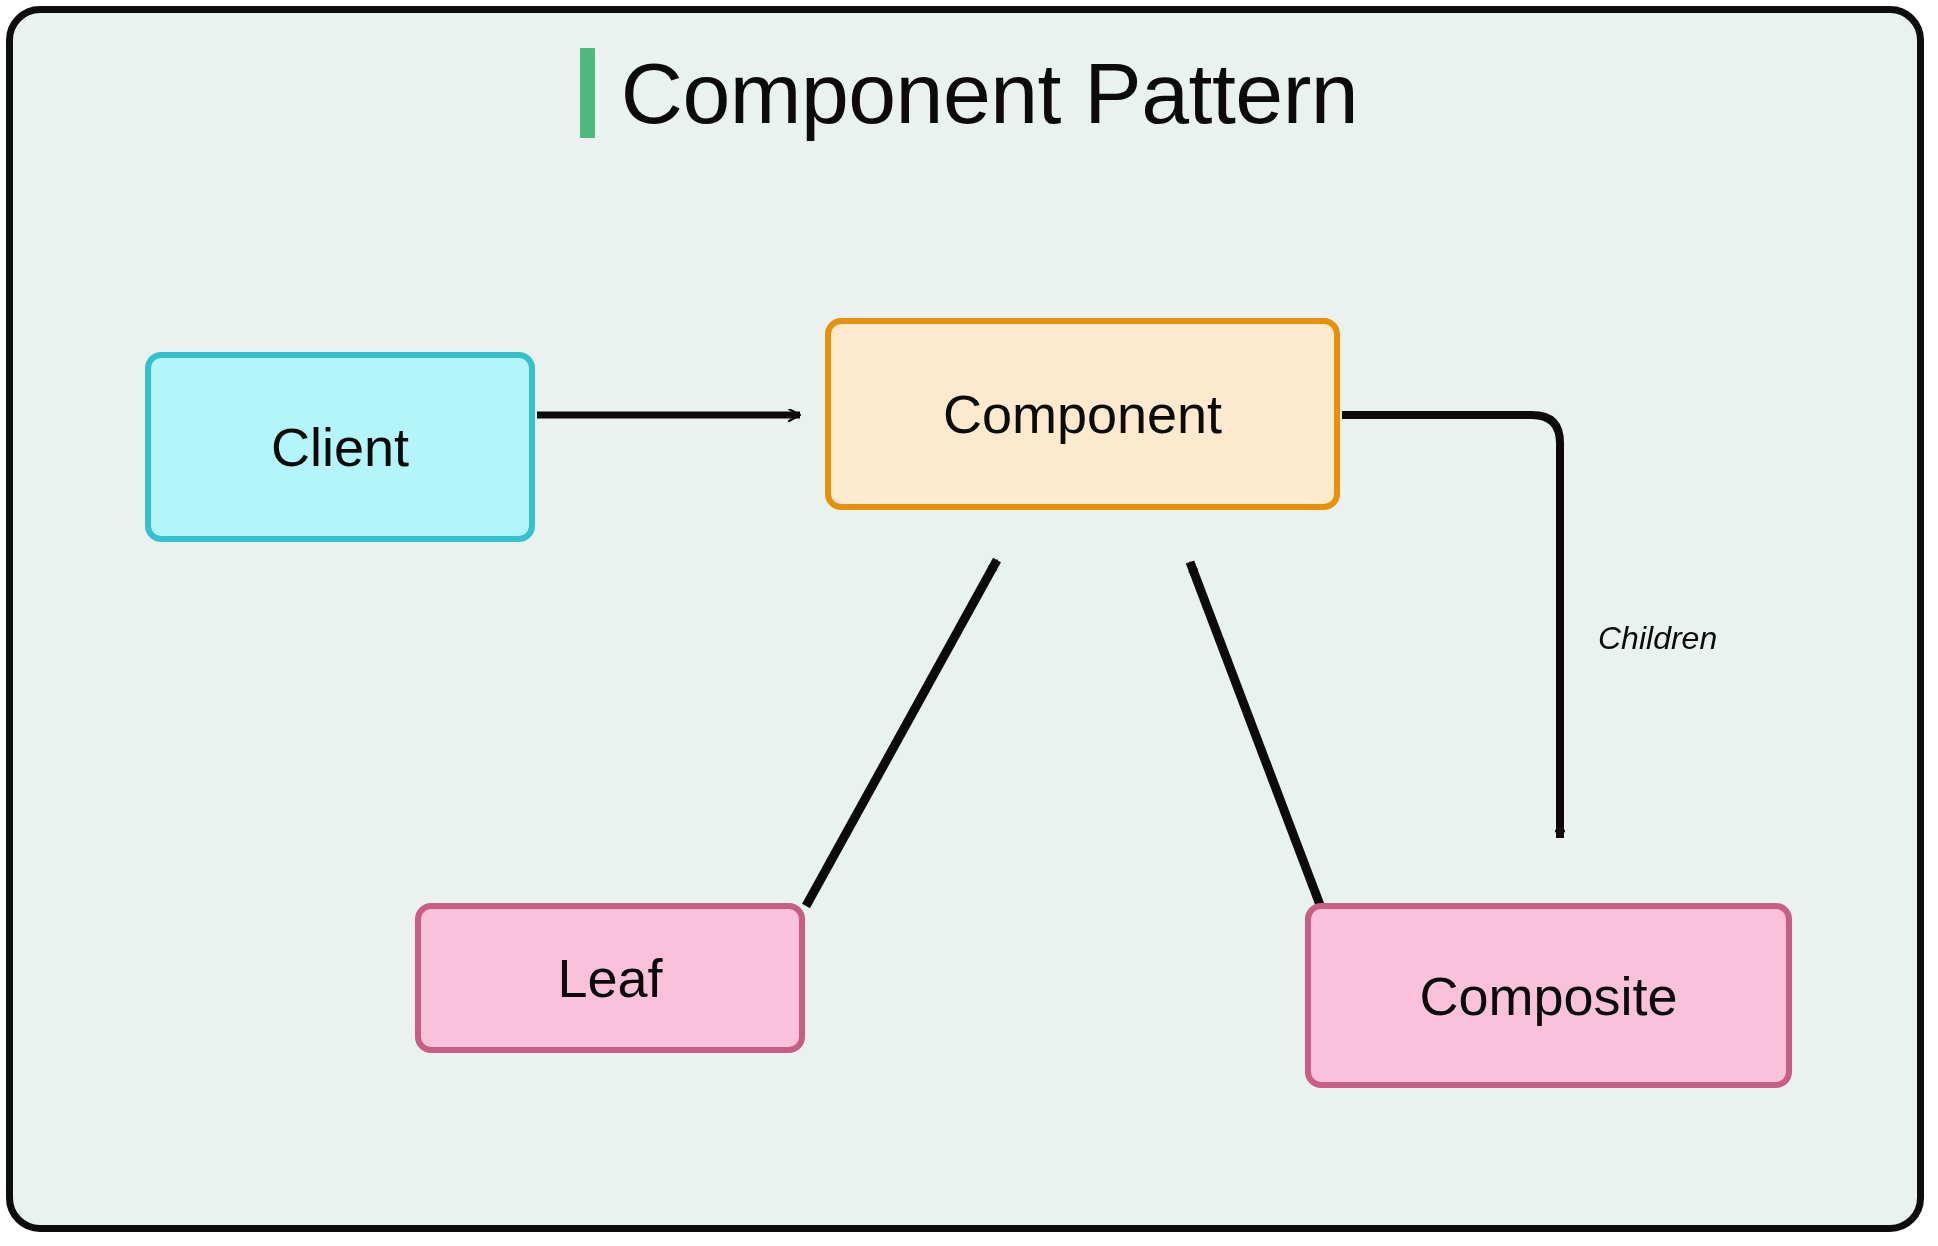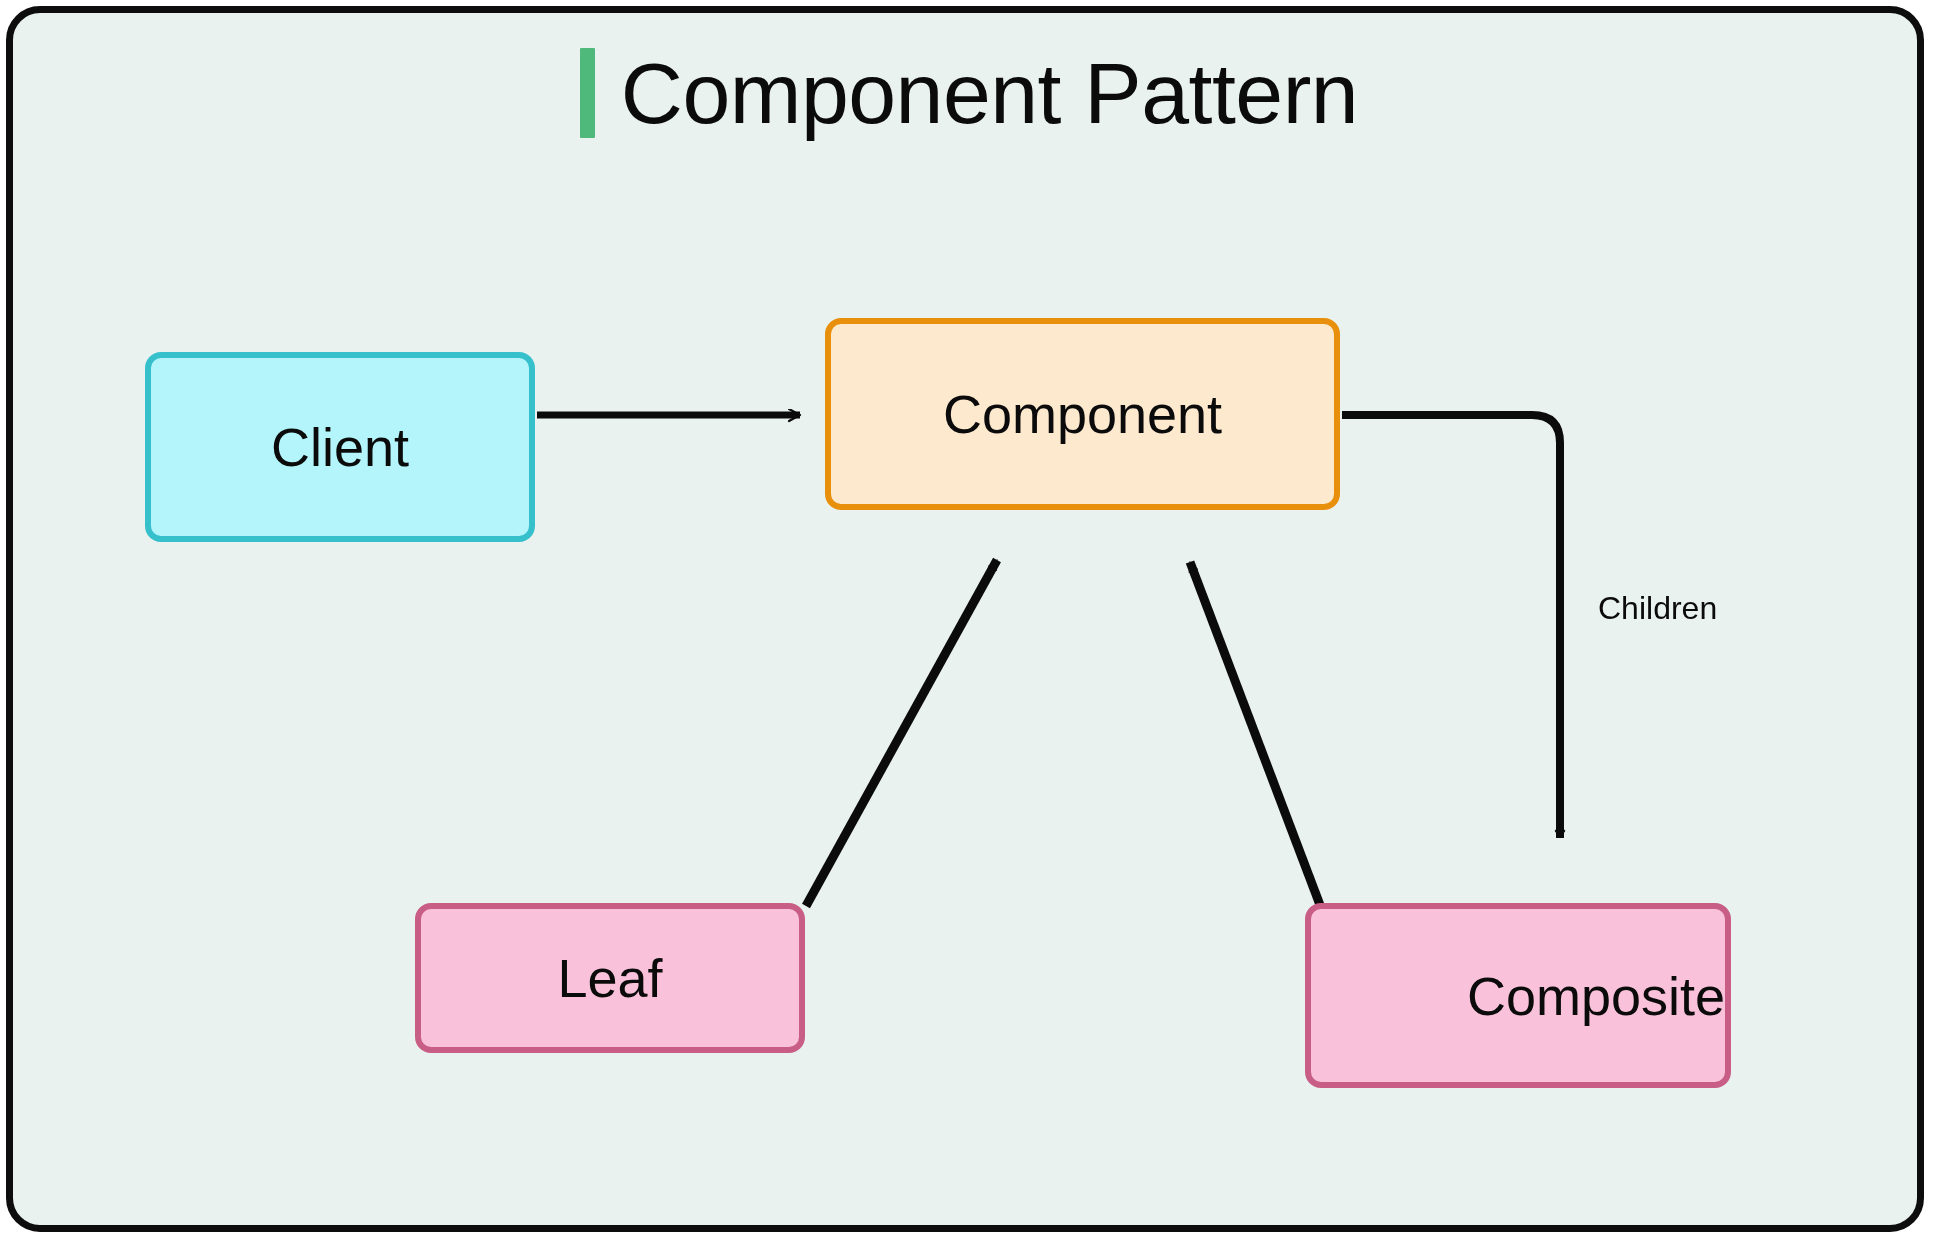--- a/index.html
+++ b/index.html
@@ -84,32 +84,33 @@
   }
   #node-component {
     left: 825px; top: 318px; width: 515px; height: 192px;
     background: #fde9ce; border-color: #e8900c;
   }
   #node-leaf {
     left: 415px; top: 903px; width: 390px; height: 150px;
     background: #f9c2da; border-color: #c85d85;
   }
   #node-composite {
-    left: 1305px; top: 903px; width: 426px; height: 185px;
-    background: #f9c2da; border-color: #c85d85; justify-content: flex-end;
+    left: 1305px; top: 903px; width: 487px; height: 185px;
+    background: #f9c2da; border-color: #c85d85;
   }
   .edge-label {
     position: absolute;
     font-size: 32px;
     color: #0b0b0b;
     white-space: nowrap;
   }
   #label-children {
     left: 1598px;
-    top: 590px;
+    top: 620px;
+    font-style: italic;
   }
 </style>
 </head>
 <body>
 
 <div id="canvas">
 
   <div class="frame"></div>
 
   <div class="title-wrap">

